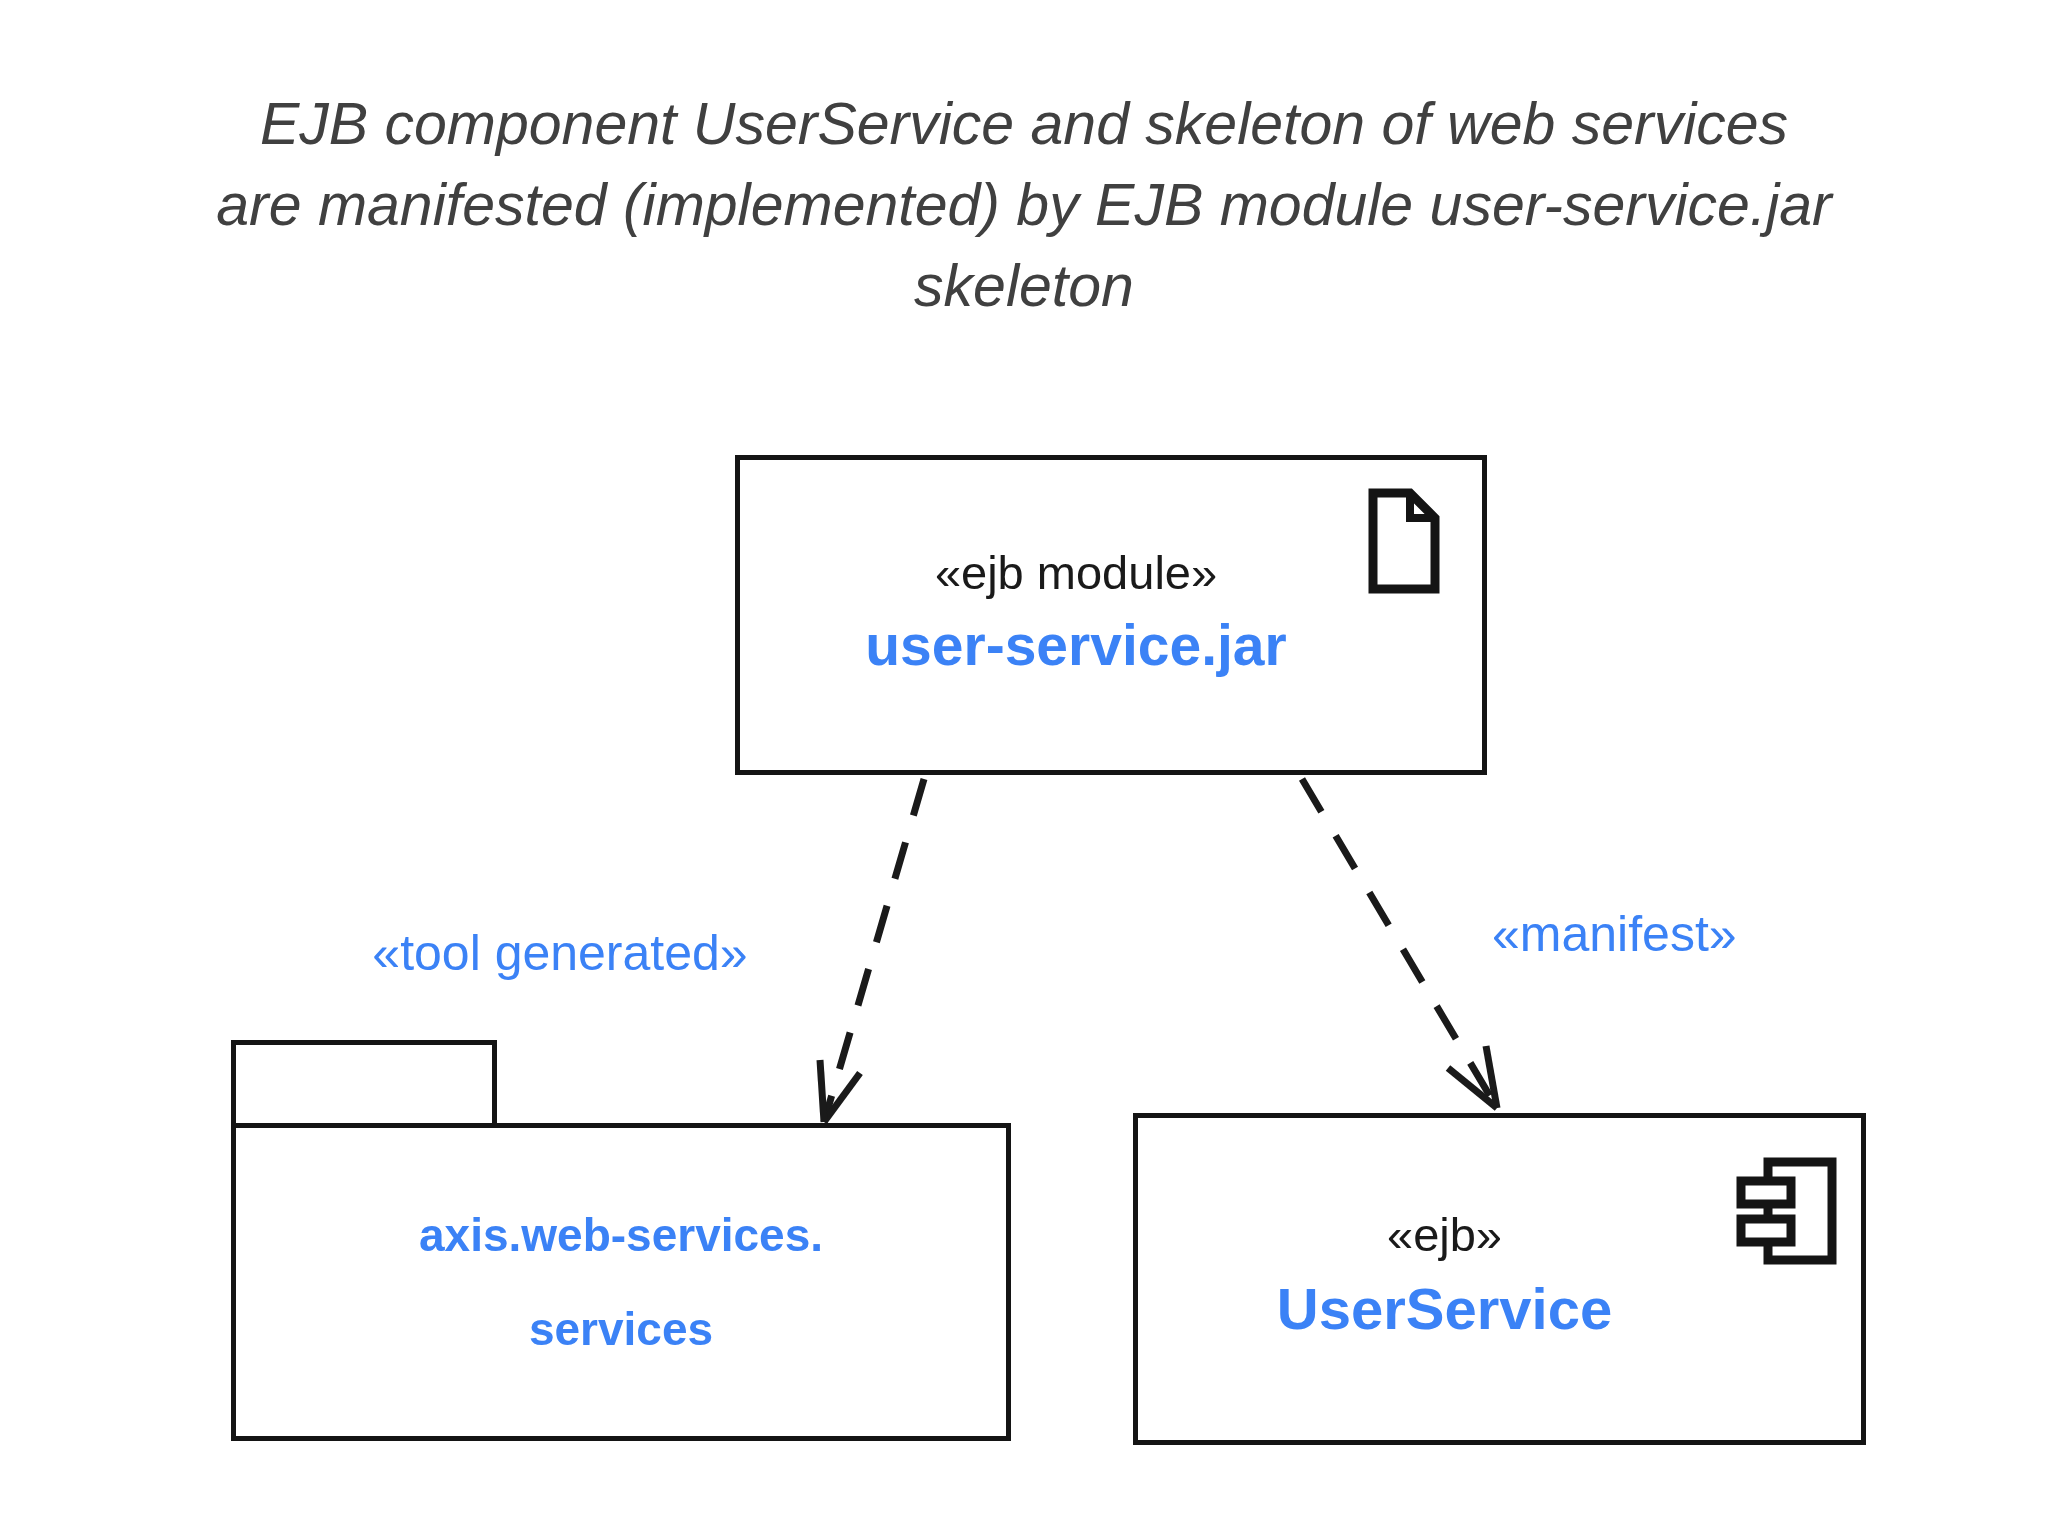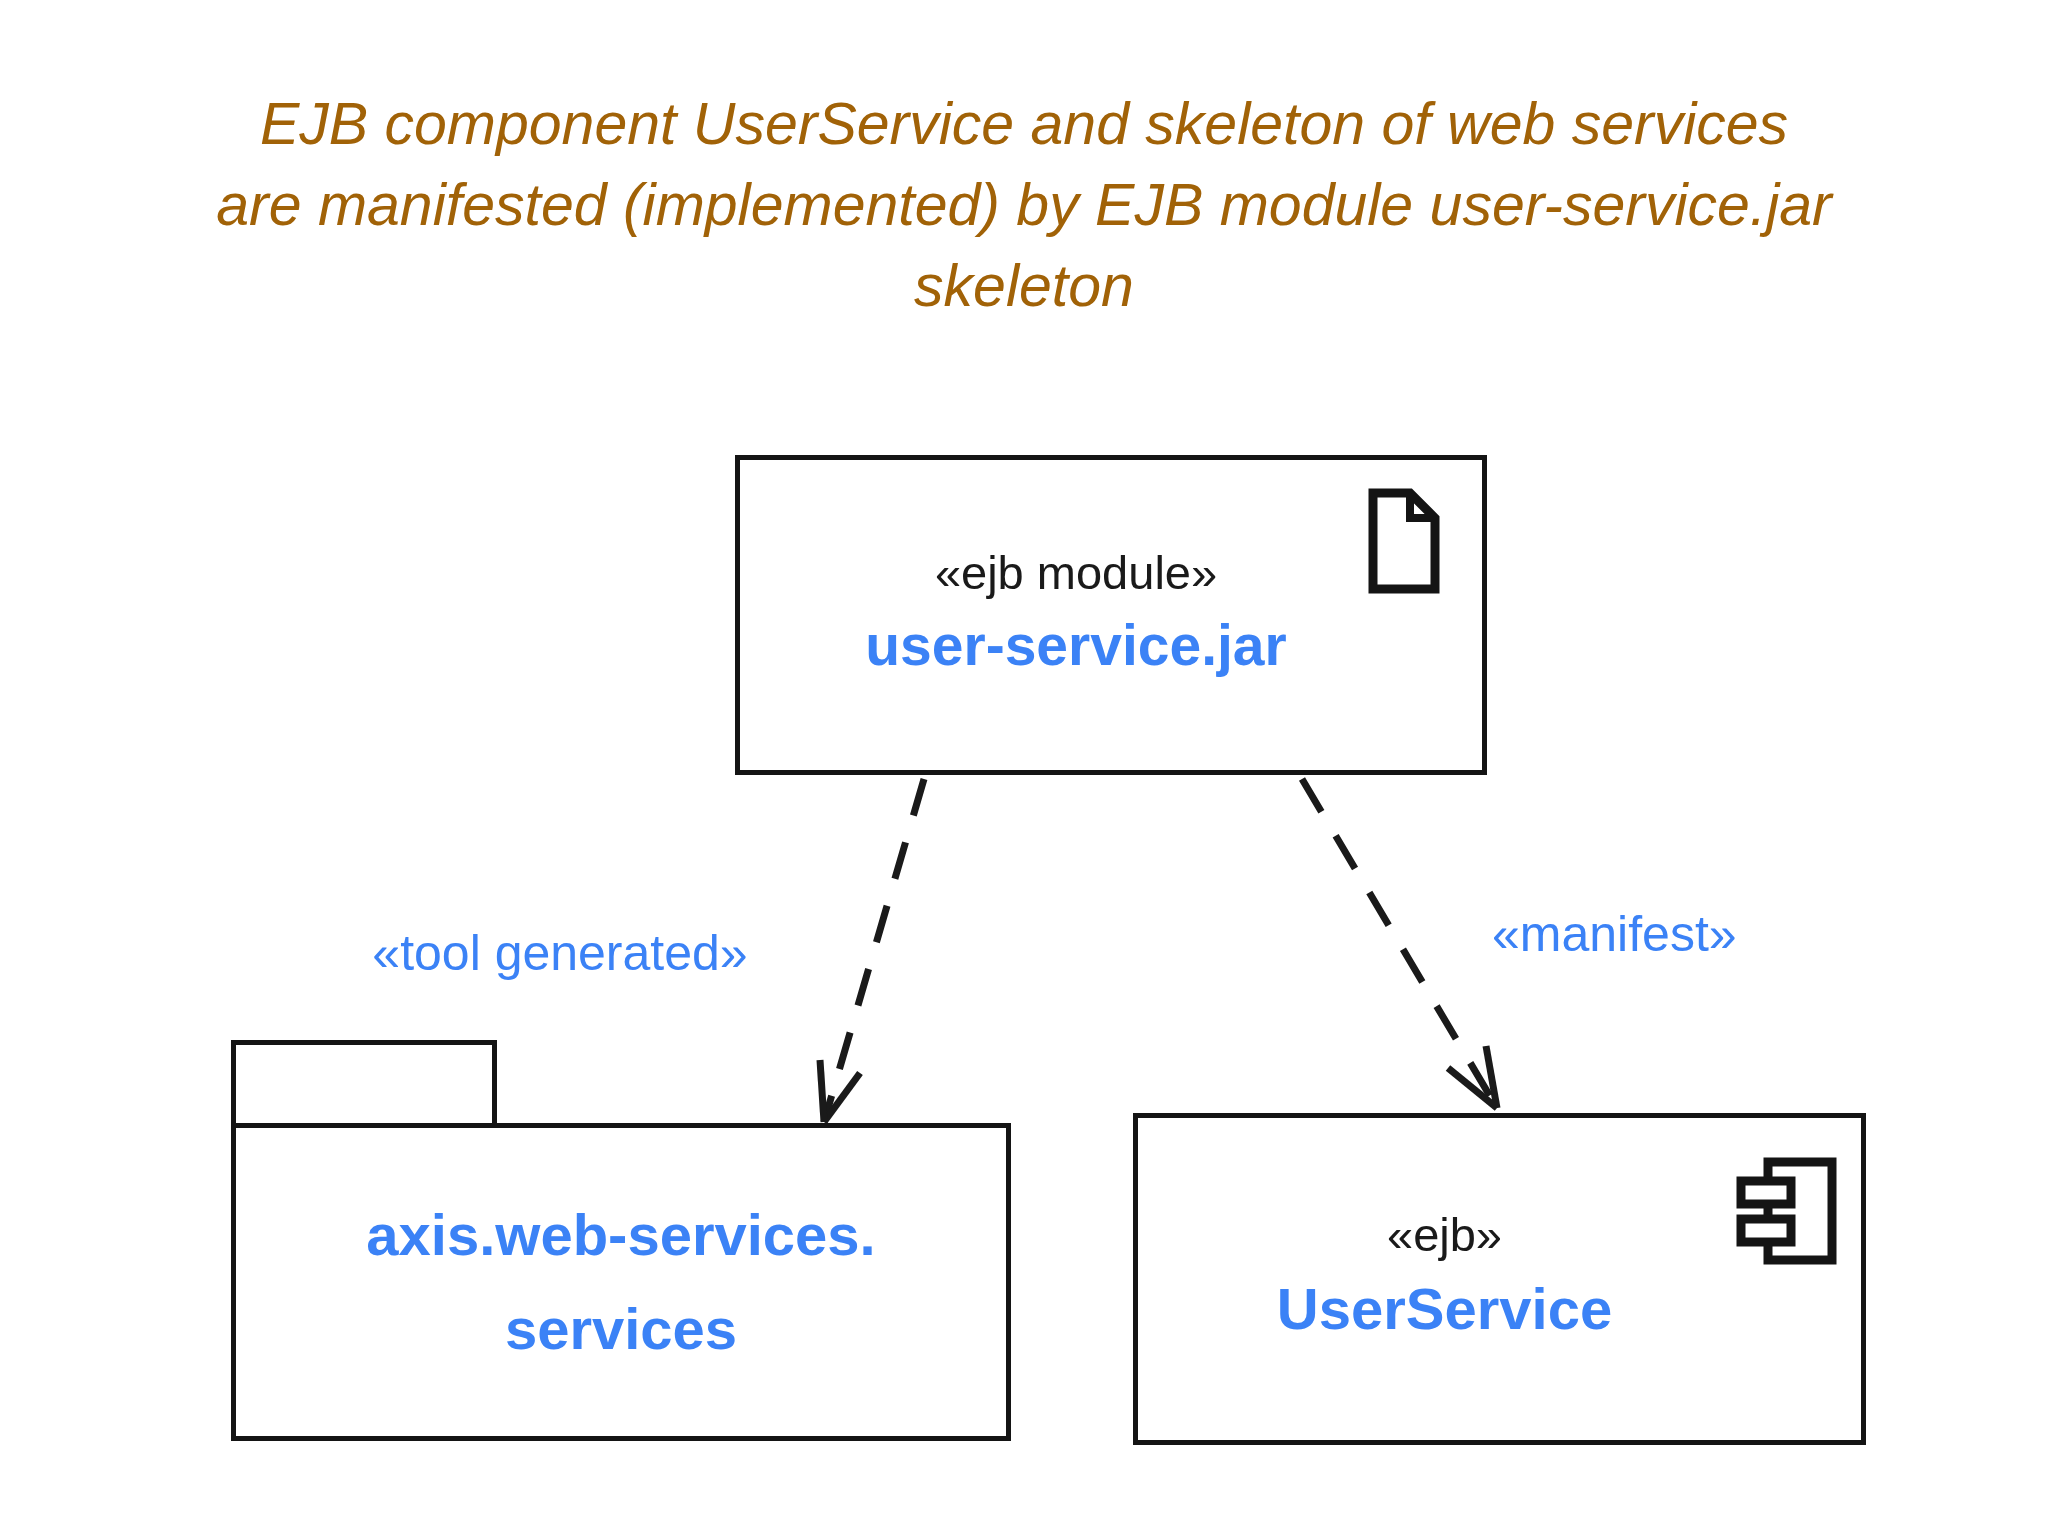--- a/index.html
+++ b/index.html
@@ -12,21 +12,21 @@
     color:#141414;
   }
   
   .title{
     position:absolute;
     left:0; right:0; top:84px;
     text-align:center;
     font-style:italic;
     font-size:59px;
     line-height:81px;
-    color:#a16207;
+    color:#404040;
     letter-spacing:0px;
   }
   
   .node{
     position:absolute;
     background:#ffffff;
     border:5px solid #141414;
     box-sizing:border-box;
     display:flex;
     flex-direction:column;
@@ -50,21 +50,21 @@
   
   #package-tab{
     position:absolute;
     left:231px; top:1040px; width:266px; height:88px;
     background:#ffffff;
     border:5px solid #141414;
     border-bottom:none;
     box-sizing:border-box;
   }
   #package-node{ left:231px; top:1123px; width:780px; height:318px; }
-  #package-node .node-name{ font-size:58px; line-height:94px; }
+  #package-node .node-name{ font-size:46px; line-height:94px; }
   
   #component-node{ left:1133px; top:1113px; width:733px; height:332px; }
   #component-node .inner{ padding-right:110px; text-align:center; }
   #component-node .node-name{ font-size:58px; line-height:88px; }
   
   .icon{ position:absolute; }
   #artifact-icon{ left:1368px; top:488px; }
   #component-icon{ left:1736px; top:1154px; }
   
   #edges{ position:absolute; left:0; top:0; pointer-events:none; }

